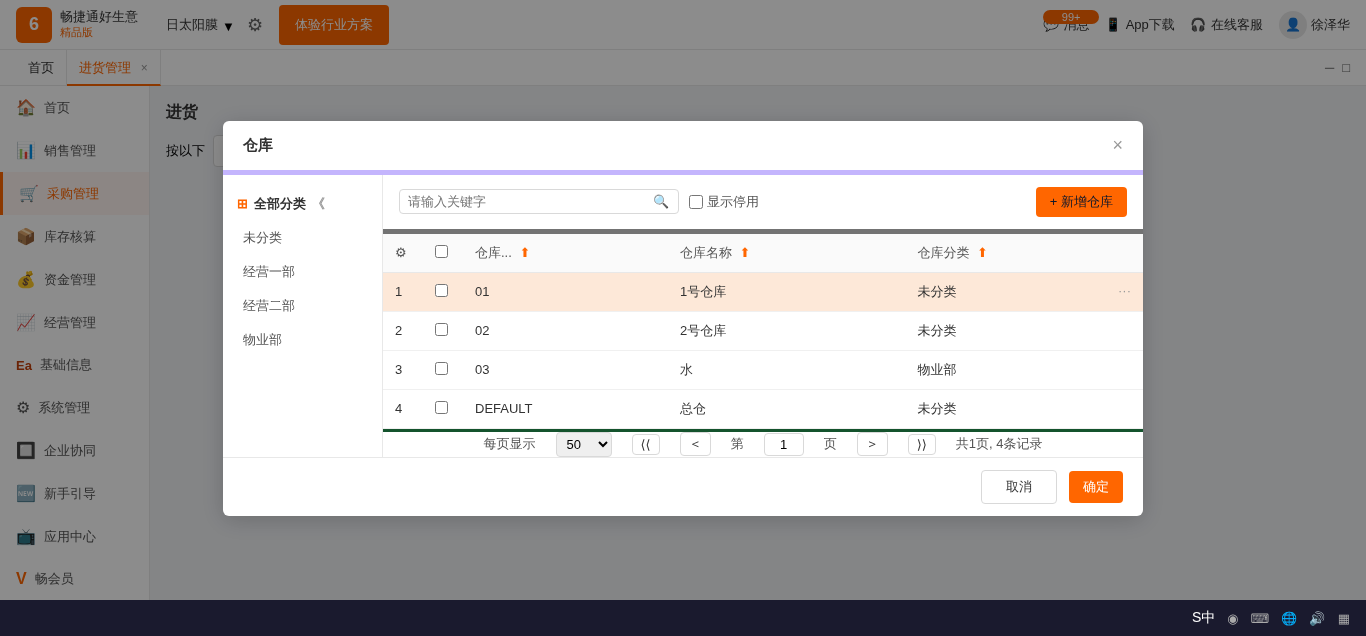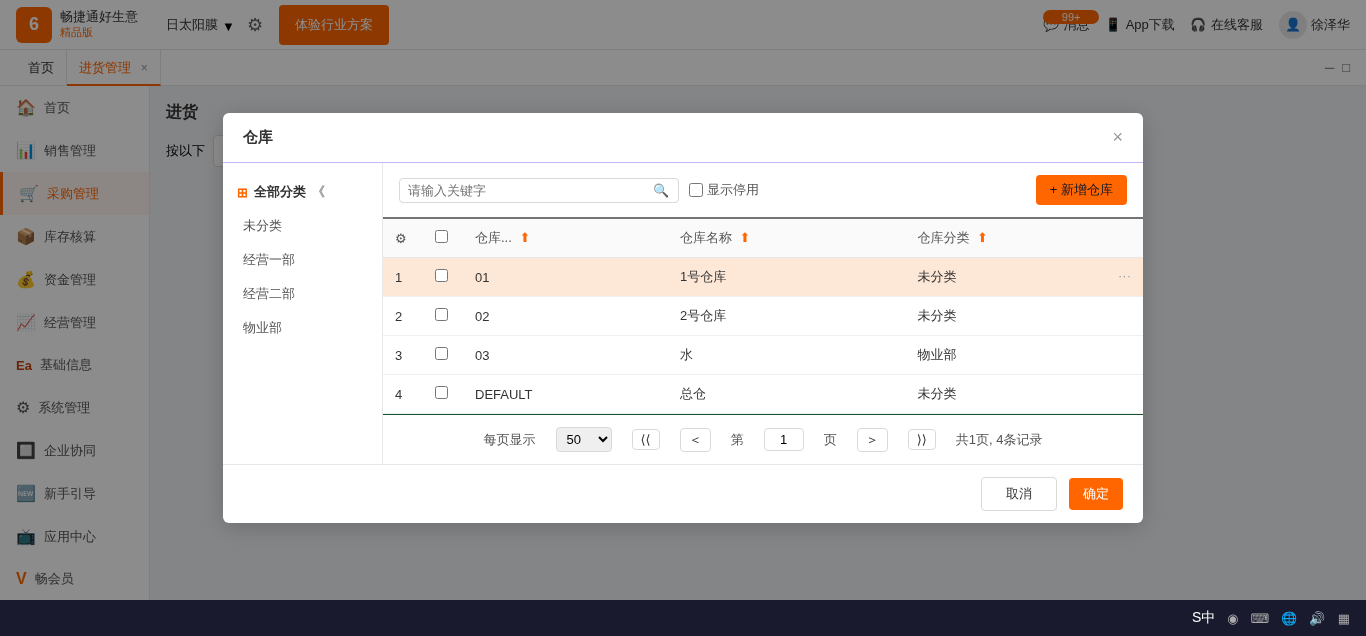--- a/index.html
+++ b/index.html
@@ -40,47 +40,47 @@
     
     .main-content { flex: 1; padding: 16px; position: relative; }
     .page-title { font-size: 16px; font-weight: bold; color: #333; margin-bottom: 12px; }
     .toolbar { display: flex; align-items: center; gap: 8px; margin-bottom: 8px; }
     .btn-orange { background: #f60; color: white; border: none; border-radius: 4px; padding: 6px 14px; cursor: pointer; font-size: 13px; }
     .btn-white { background: #fff; color: #333; border: 1px solid #d9d9d9; border-radius: 4px; padding: 6px 14px; cursor: pointer; font-size: 13px; }
 
     
     .modal-overlay { position: fixed; top: 0; left: 0; width: 100%; height: 100%; background: rgba(0,0,0,0.45); z-index: 1000; display: flex; align-items: center; justify-content: center; }
     .modal { background: #fff; border-radius: 6px; width: 920px; max-height: 560px; display: flex; flex-direction: column; box-shadow: 0 4px 24px rgba(0,0,0,0.18); }
-    .modal-header { padding: 14px 20px; border-bottom: 1px solid #c4b5fd; display: flex; align-items: center; justify-content: space-between; }
+    .modal-header { padding: 14px 20px; border-bottom: 5px solid #c4b5fd; display: flex; align-items: center; justify-content: space-between; }
     .modal-title { font-size: 15px; font-weight: bold; color: #333; }
     .modal-close { cursor: pointer; color: #999; font-size: 18px; }
     .modal-body { display: flex; flex: 1; overflow: hidden; }
     .modal-sidebar { width: 160px; border-right: 1px solid #e8e8e8; padding: 12px 0; }
     .modal-sidebar-header { display: flex; align-items: center; gap: 6px; padding: 8px 14px; font-weight: bold; color: #333; font-size: 13px; }
     .modal-sidebar-collapse { cursor: pointer; color: #999; }
     .modal-sidebar-item { padding: 8px 20px; cursor: pointer; color: #555; font-size: 13px; }
     .modal-content { flex: 1; display: flex; flex-direction: column; overflow: hidden; }
-    .modal-toolbar { display: flex; align-items: center; gap: 10px; padding: 12px 16px; border-bottom: 2px solid #737373; }
+    .modal-toolbar { display: flex; align-items: center; gap: 10px; padding: 12px 16px; border-bottom: 5px solid #737373; }
     .search-box { display: flex; align-items: center; border: 1px solid #d9d9d9; border-radius: 4px; padding: 4px 8px; gap: 6px; flex: 1; max-width: 280px; }
     .search-input { border: none; outline: none; font-size: 13px; width: 100%; color: #333; }
     .search-icon { color: #999; cursor: pointer; }
     .show-disabled { display: flex; align-items: center; gap: 4px; color: #555; font-size: 13px; }
     .checkbox { width: 14px; height: 14px; border: 1px solid #d9d9d9; border-radius: 2px; cursor: pointer; }
     .btn-add { background: #f60; color: #0f172a; border: none; border-radius: 4px; padding: 6px 14px; cursor: pointer; font-size: 13px; margin-left: auto; }
 
     
     .modal-table { flex: 1; overflow-y: auto; }
     table { width: 100%; border-collapse: collapse; }
     th { background: #fafafa; padding: 10px 12px; text-align: left; font-weight: 500; color: #555; font-size: 13px; border-bottom: 1px solid #e8e8e8; }
     td { padding: 10px 12px; color: #333; font-size: 13px; border-bottom: 1px solid #f0f0f0; }
     tr.highlighted { background: #fde8d8; }
     .sort-icon { margin-left: 4px; color: #f60; }
 
     
-    .modal-pagination { padding: 12px 16px; border-top: 1px solid #14532d; display: flex; align-items: center; justify-content: center; gap: 20px; color: #555; font-size: 13px; }
+    .modal-pagination { padding: 0 16px; border-top: 3px solid #14532d; display: flex; align-items: center; justify-content: center; gap: 20px; color: #555; font-size: 13px; }
     .page-select { border: 1px solid #d9d9d9; border-radius: 4px; padding: 3px 6px; font-size: 13px; }
     .page-btn { border: 1px solid #d9d9d9; border-radius: 4px; padding: 2px 8px; cursor: pointer; background: #fff; color: #333; font-size: 13px; }
     .page-input { border: 1px solid #d9d9d9; border-radius: 4px; padding: 3px 8px; width: 40px; text-align: center; font-size: 13px; }
 
     
     .modal-footer { padding: 12px 20px; border-top: 1px solid #e8e8e8; display: flex; align-items: center; justify-content: flex-end; gap: 12px; }
     .btn-cancel { background: #fff; color: #333; border: 1px solid #d9d9d9; border-radius: 4px; padding: 7px 24px; cursor: pointer; font-size: 13px; }
     .btn-confirm { background: #f60; color: white; border: none; border-radius: 4px; padding: 7px 14px; cursor: pointer; font-size: 13px; }
 
     

